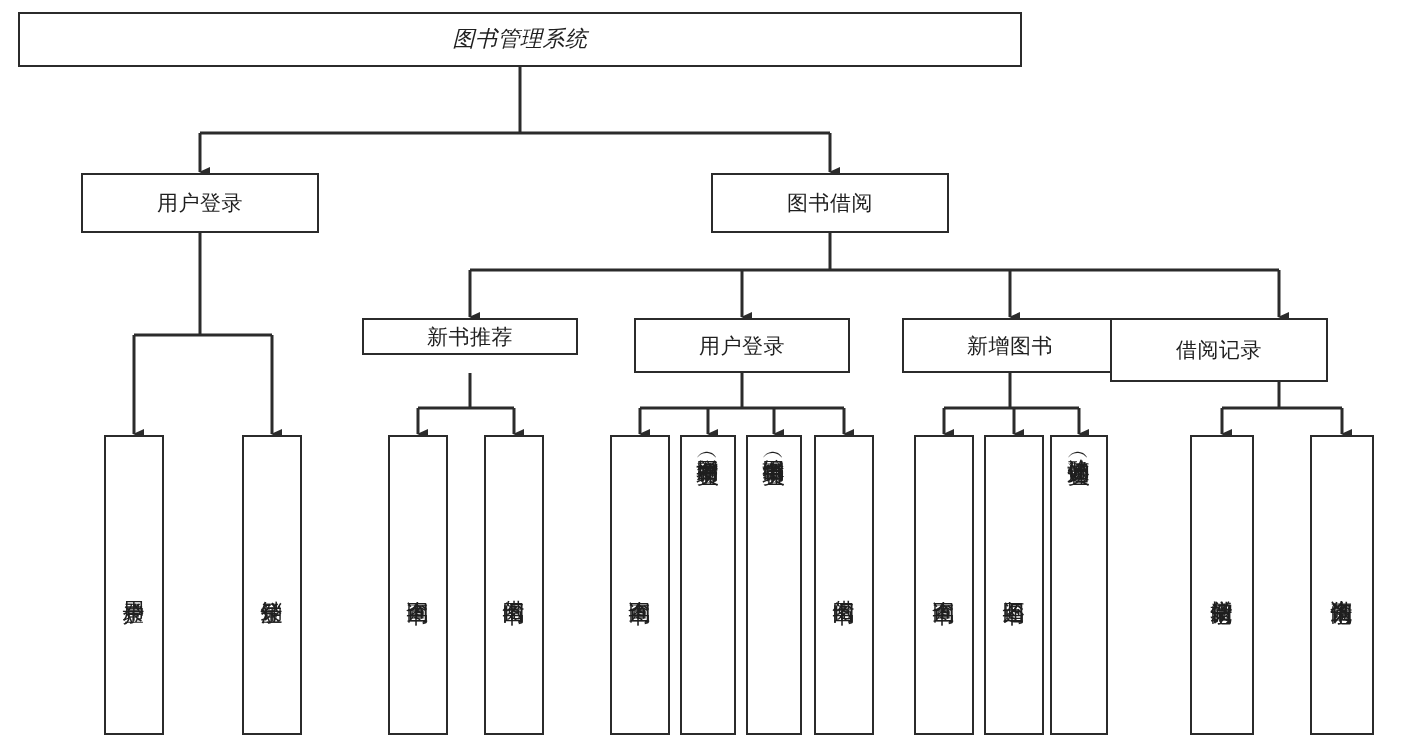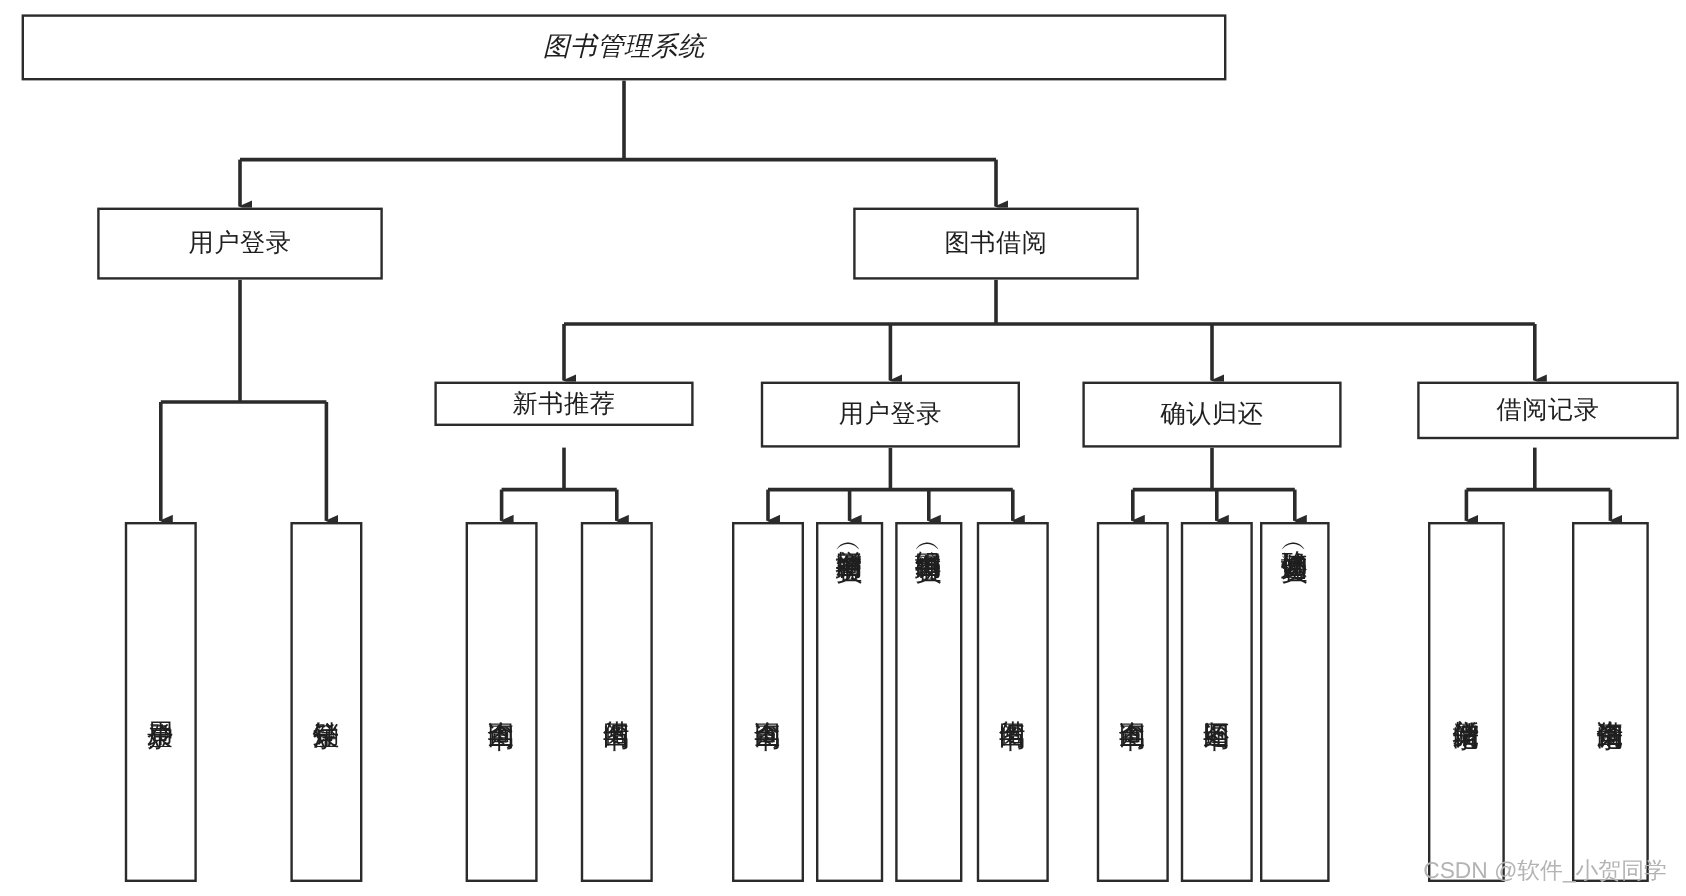--- a/index.html
+++ b/index.html
@@ -131,23 +131,23 @@
       <div class="node horizontal" style="left: 711px; top: 173px; width: 238px; height: 60px;">
         <span class="node-label">图书借阅</span>
       </div>
       <div class="node horizontal" style="left: 362px; top: 318px; width: 216px; height: 37px;">
         <span class="node-label">新书推荐</span>
       </div>
       <div class="node horizontal" style="left: 634px; top: 318px; width: 216px; height: 55px;">
         <span class="node-label">用户登录</span>
       </div>
       <div class="node horizontal" style="left: 902px; top: 318px; width: 216px; height: 55px;">
-        <span class="node-label">确认归还</span>
+        <span class="node-label">新增图书</span>
       </div>
-      <div class="node horizontal" style="left: 1181px; top: 318px; width: 218px; height: 48px;">
+      <div class="node horizontal" style="left: 1110px; top: 318px; width: 218px; height: 64px;">
         <span class="node-label">借阅记录</span>
       </div>
       <div class="node vertical centered" style="left: 104px; top: 435px; width: 60px; height: 300px;">
         <span class="node-label">用户登录</span>
       </div>
       <div class="node vertical centered" style="left: 242px; top: 435px; width: 60px; height: 300px;">
         <span class="node-label">注销登录</span>
       </div>
       <div class="node vertical centered" style="left: 388px; top: 435px; width: 60px; height: 300px;">
         <span class="node-label">查询图书</span>
@@ -176,14 +176,13 @@
       <div class="node vertical" style="left: 1050px; top: 435px; width: 58px; height: 300px;">
         <span class="node-label">确认归还（管理员）</span>
       </div>
       <div class="node vertical centered" style="left: 1190px; top: 435px; width: 64px; height: 300px;">
         <span class="node-label">新增借阅记录</span>
       </div>
       <div class="node vertical centered" style="left: 1310px; top: 435px; width: 64px; height: 300px;">
         <span class="node-label">查询借阅记录</span>
       </div>
     </div>
-  <div class="watermark">CSDN @软件_小贺同学</div>
 </div>
 
 </body></html>

